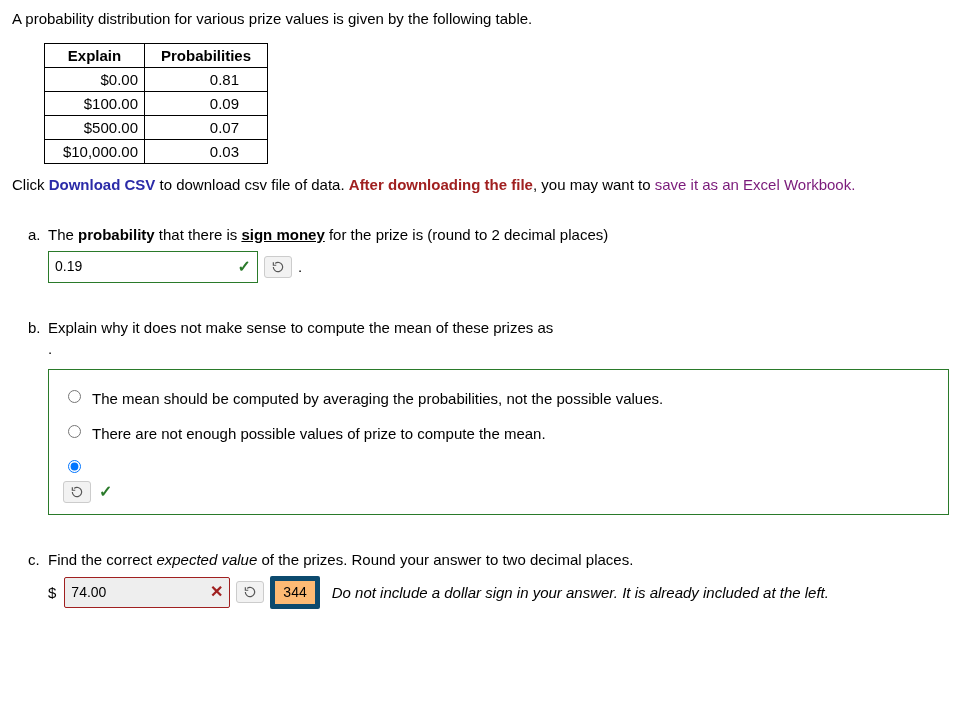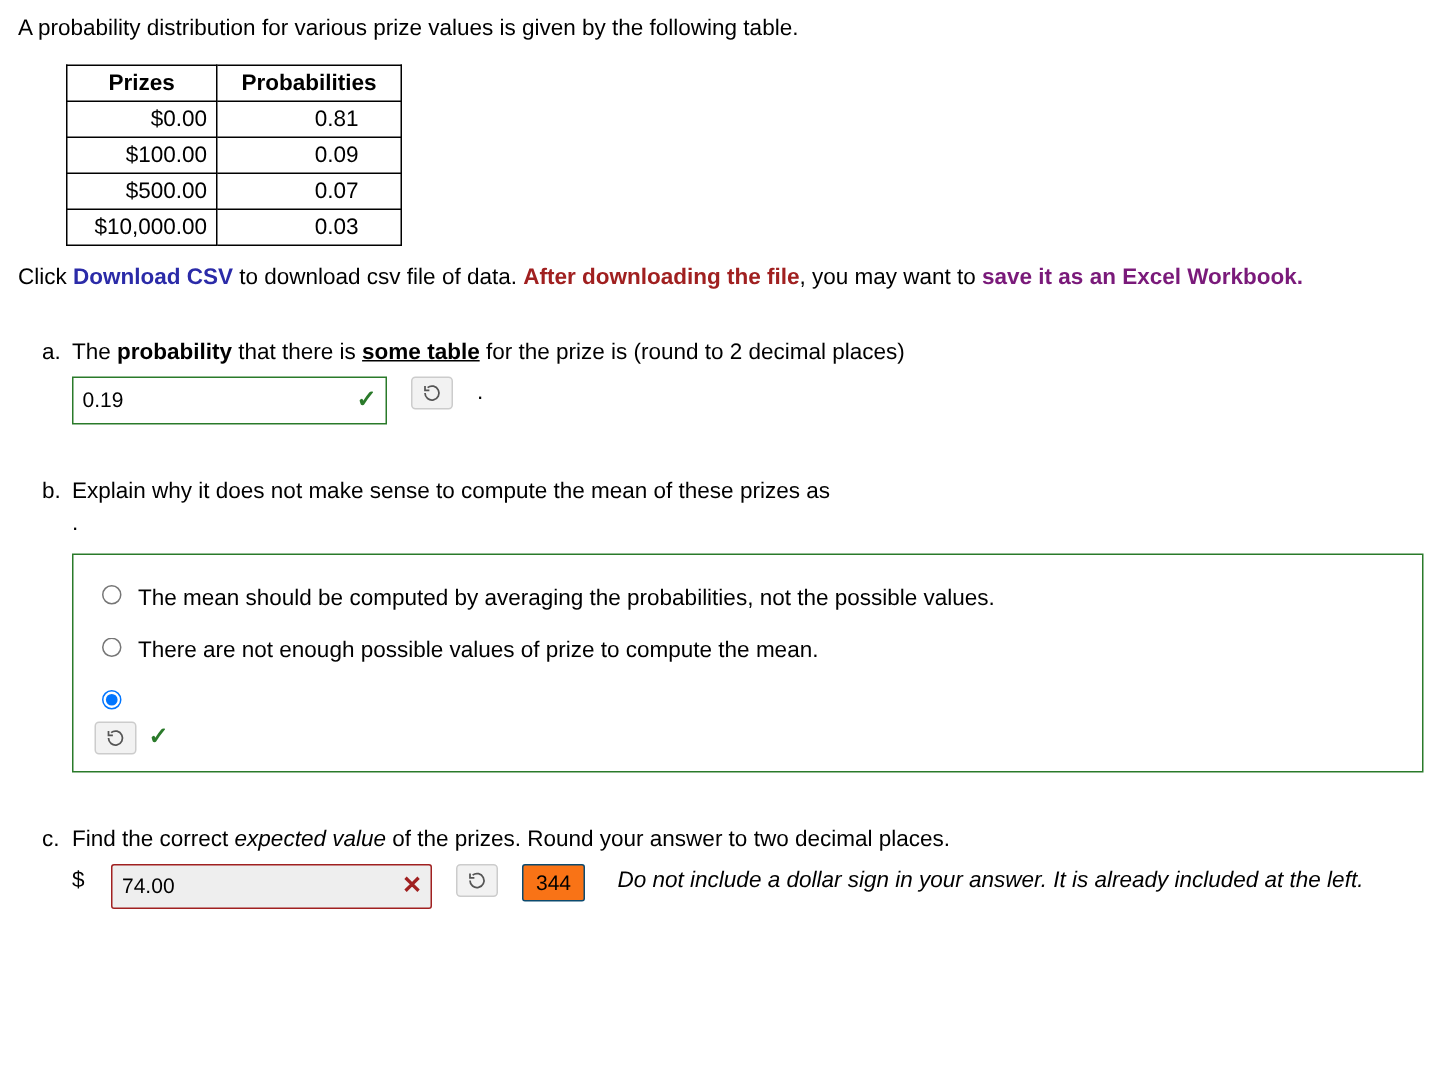--- a/index.html
+++ b/index.html
@@ -32,51 +32,51 @@
       padding-right: 16px;
     }
     .data-table td.prize-col { text-align: right; padding-left: 10px; padding-right: 6px; min-width: 100px; }
     .data-table td.prob-col  { text-align: right; padding-right: 28px; padding-left: 30px; min-width: 100px; }
     .download-line {
       margin-bottom: 28px;
       line-height: 1.45;
     }
     .bold-blue { color: #2b2ba8; font-weight: bold; margin-top: 30px; }
     .bold-red  { color: #a02020; font-weight: bold; }
-    .bold-purple { color: #7a1a7a; font-weight: bold; }
+    .bold-purple { color: #7a1a7a; font-weight: normal; }
     .question { margin: 0 0 34px 36px; position: relative; }
     .q-marker {
       position: absolute;
       left: -20px;
       top: 0;
     }
     .q-text { margin-bottom: 6px; }
     .q-text strong { font-weight: bold; }
     .underline { text-decoration: underline; }
     .answer-row {
       display: flex;
-      align-items: flex-start;
-      gap: 16px;
+      align-items: center;
+      gap: 6px;
       margin-top: 6px;
     }
     .input-correct {
       border: 1px solid #2a7a2a;
       padding: 4px 6px;
       width: 210px;
       font-size: 14px;
       font-family: inherit;
       display: flex;
       align-items: center;
       justify-content: space-between;
     }
     .input-wrong {
       border: 1px solid #a02020;
       background: #eee;
       padding: 3px 6px;
-      width: 214px;
+      width: 166px;
       font-size: 14px;
       font-family: inherit;
       display: flex;
       align-items: center;
       justify-content: space-between;
       border-radius: 2px;
     }
     .check { color: #2a7a2a; font-weight: bold; font-size: 16px; }
     .cross { color: #a02020; font-weight: bold; font-size: 16px; }
     .retry-btn {
@@ -119,41 +119,41 @@
       align-items: center;
       gap: 8px;
       margin-top: 4px;
     }
     .italic { font-style: italic; }
     .dollar-prefix {
       font-family: inherit;
       margin-right: 2px;
     }
     .correct-answer-box {
-      background: #f97316;
-      border: 1px solid #0c4a6e;
+      background: #fdba74;
+      border: 5px solid #0c4a6e;
       padding: 2px 8px;
       border-radius: 2px;
       font-size: 14px;
     }
     .hint-text {
       font-style: italic;
       margin-left: 6px;
     }
     .svg-retry { width: 14px; height: 14px; }
   </style>
 </head>
 <body>
 
 <div class="intro">A probability distribution for various prize values is given by the following table.</div>
 
 <table class="data-table">
   <thead>
     <tr>
-      <th>Prizes</th>
+      <th>Explain</th>
       <th>Probabilities</th>
     </tr>
   </thead>
   <tbody>
     <tr>
       <td class="prize-col">$0.00</td>
       <td class="prob-col">0.81</td>
     </tr>
     <tr>
       <td class="prize-col">$100.00</td>
@@ -170,21 +170,21 @@
   </tbody>
 </table>
 
 <div class="download-line">
   <span>Click </span><span class="bold-blue">Download CSV</span><span> to download csv file of data. </span><span class="bold-red">After downloading the file</span><span>, you may want to </span><span class="bold-purple">save it as an Excel Workbook.</span>
 </div>
 
 <div class="question">
   <span class="q-marker">a.</span>
   <div class="q-text">
-    <span>The </span><strong>probability</strong><span> that there is </span><strong class="underline">some table</strong><span> for the prize is (round to 2 decimal places)</span>
+    <span>The </span><strong>probability</strong><span> that there is </span><strong class="underline">sign money</strong><span> for the prize is (round to 2 decimal places)</span>
   </div>
   <div class="answer-row">
     <div class="input-correct">
       <span>0.19</span>
       <span class="check">✓</span>
     </div>
     <button class="retry-btn">
       <svg class="svg-retry" viewBox="0 0 24 24">
           <path fill="none" stroke="#555" stroke-width="2" d="M4 12a8 8 0 1 0 3-6.2M4 4v5h5"></path>
         </svg>

